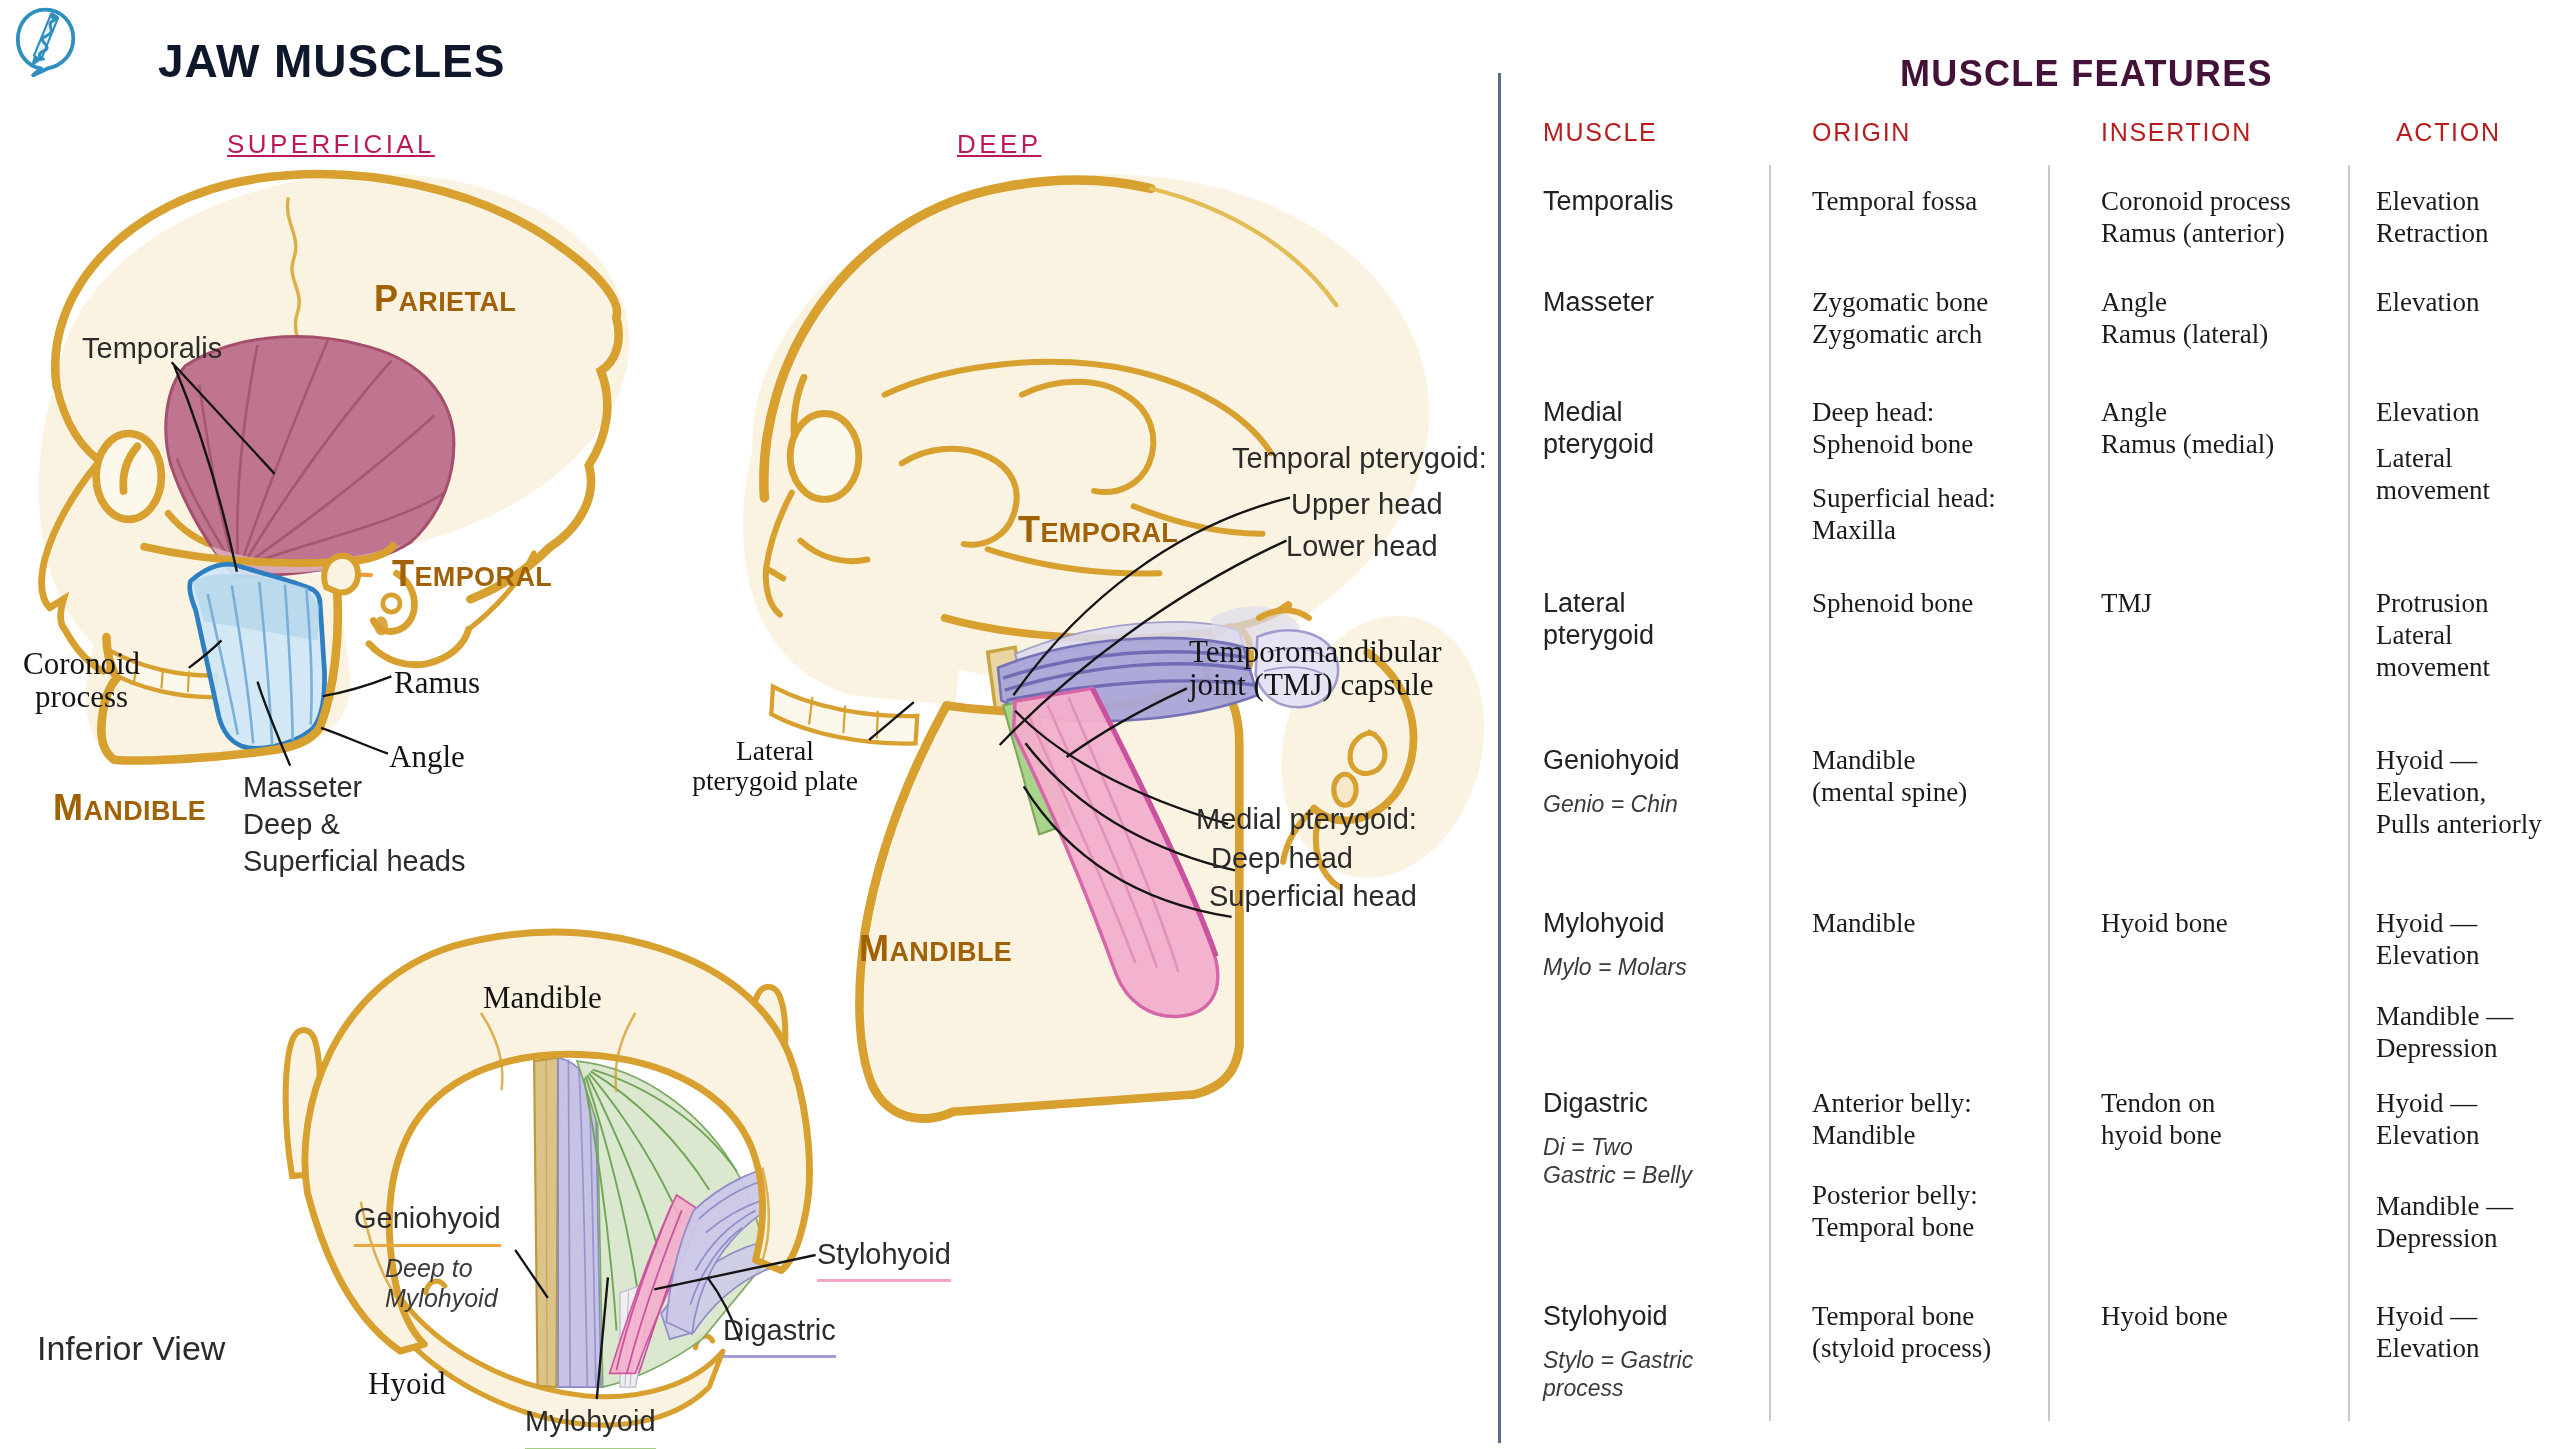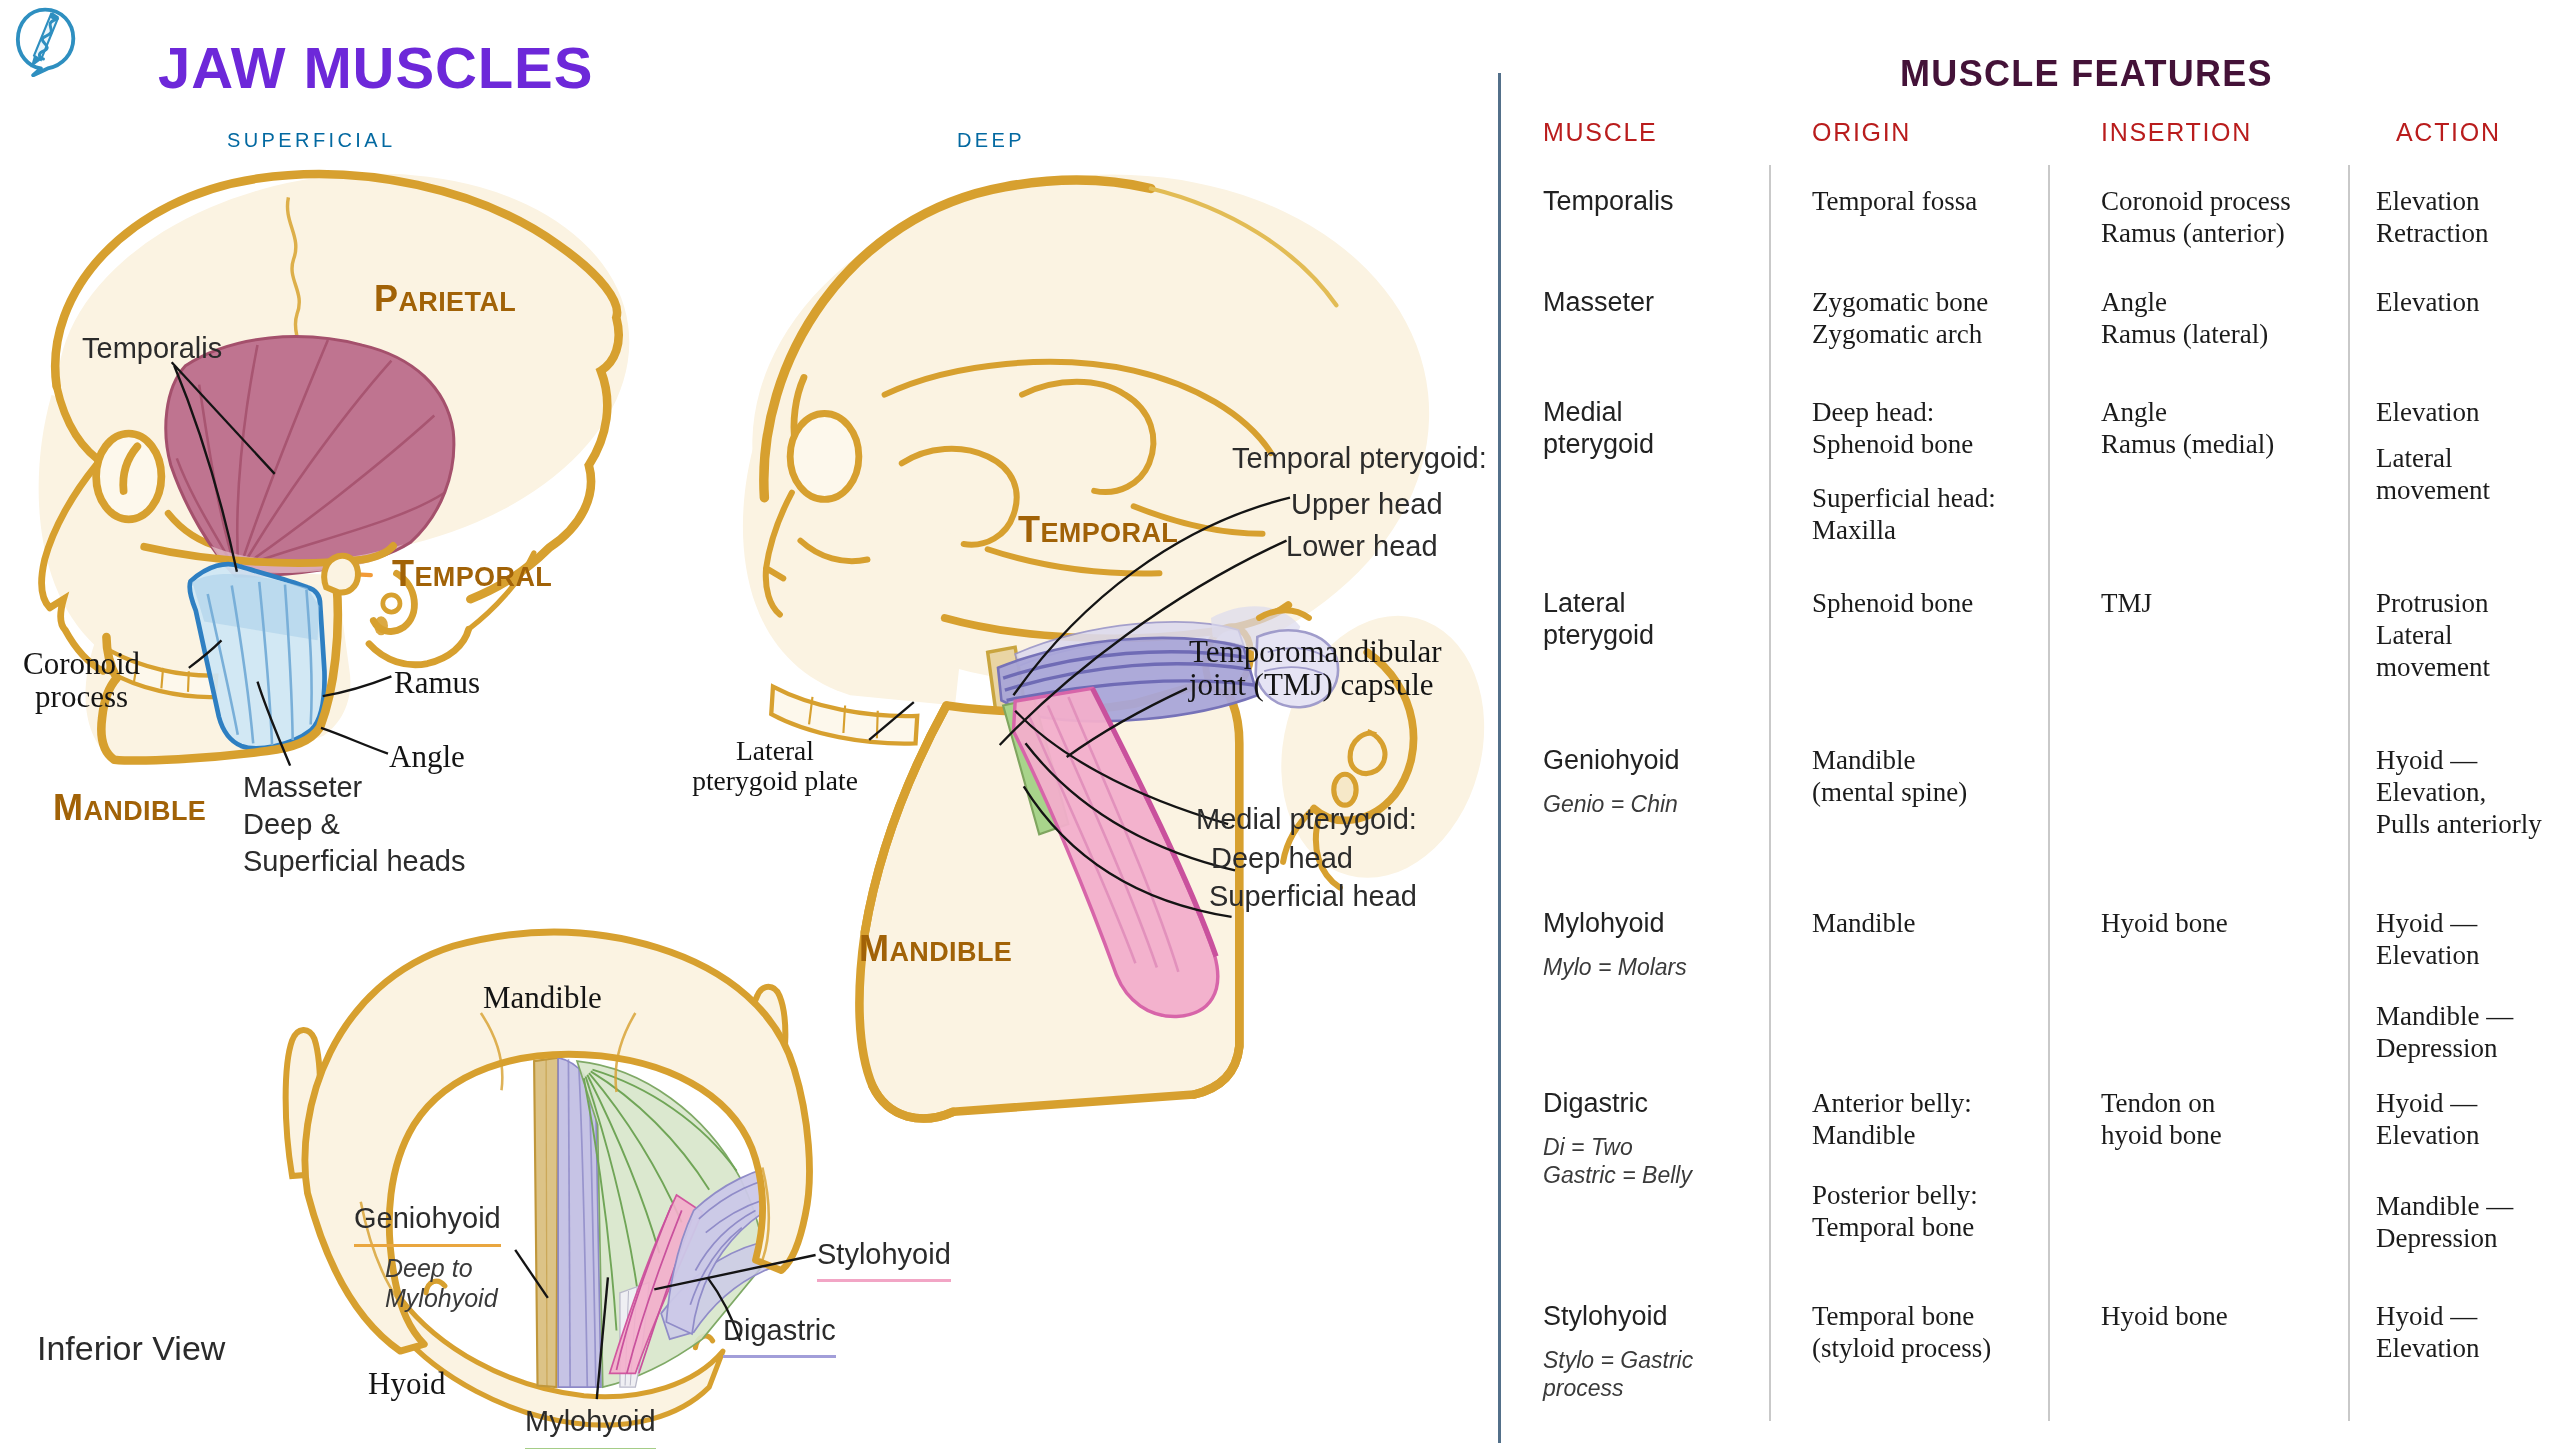--- a/index.html
+++ b/index.html
@@ -1,21 +1,21 @@
 <!DOCTYPE html>
 <html style="font-size:13.7px"><head>
 <meta charset="utf-8">
 <style>
   html,body{margin:0;padding:0;}
   body{width:2576px;height:1449px;position:relative;background:#ffffff;overflow:hidden;
        font-family:"Liberation Sans",sans-serif;}
   .abs{position:absolute;}
   
-  .app-title{font-size:58px;font-weight:bold;color:#6d28d9;letter-spacing:0.9px;}
-  .section-heading{font-size:20px;letter-spacing:3.4px;color:#0369a1;}
+  .app-title{font-size:46px;font-weight:bold;color:#0f172a;letter-spacing:0.9px;}
+  .section-heading{font-size:26px;letter-spacing:3.4px;color:#be185d;text-decoration:underline;}
   .inferior-heading{font-size:34px;color:#2b2b2b;}
   .table-title{font-size:36px;font-weight:bold;color:#441238;letter-spacing:1.3px;text-align:center;width:515px;}
   .col-header{font-size:25px;color:#b91c1c;letter-spacing:1.7px;}
   
   .lbl{position:absolute;white-space:pre-line;font-size:29px;line-height:1.28;color:#2b2b2b;}
   .lbl-serif{font-family:"Liberation Serif",serif;font-size:31px;line-height:1.08;color:#141414;}
   .lbl-italic{font-style:italic;font-size:25px;line-height:1.2;color:#3a3a3a;margin-left:28px;}
   .lbl-gold{font-weight:bold;font-size:27px;color:#a16207;letter-spacing:0.4px;line-height:1;}
   .lbl-gold::first-letter{font-size:36px;}
   .u-genio{border-bottom:3.4px solid #E9A63F;padding-bottom:6.9px;}

